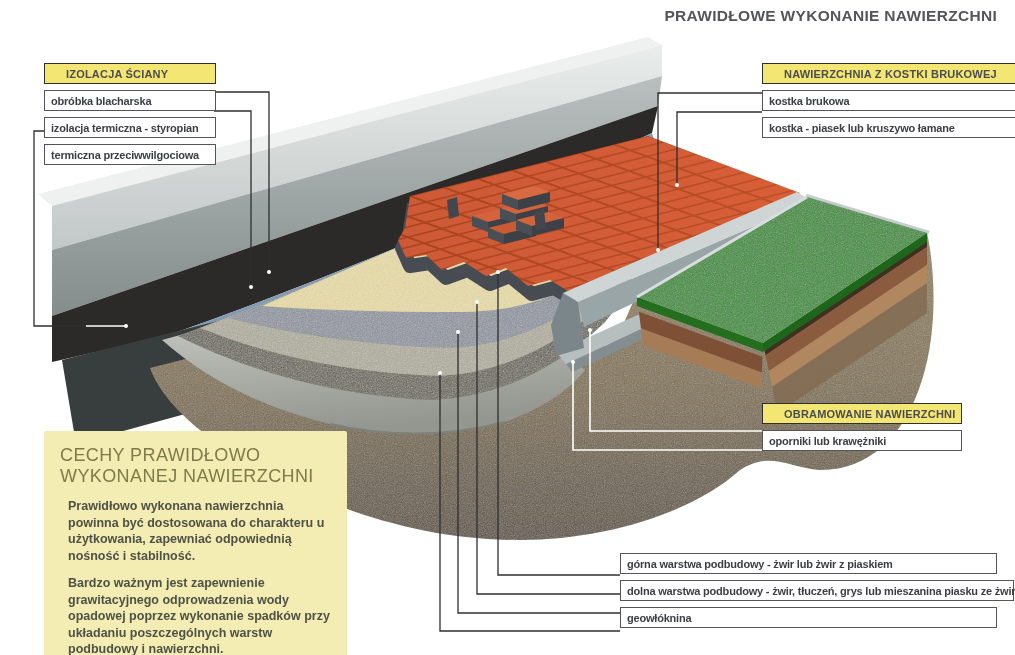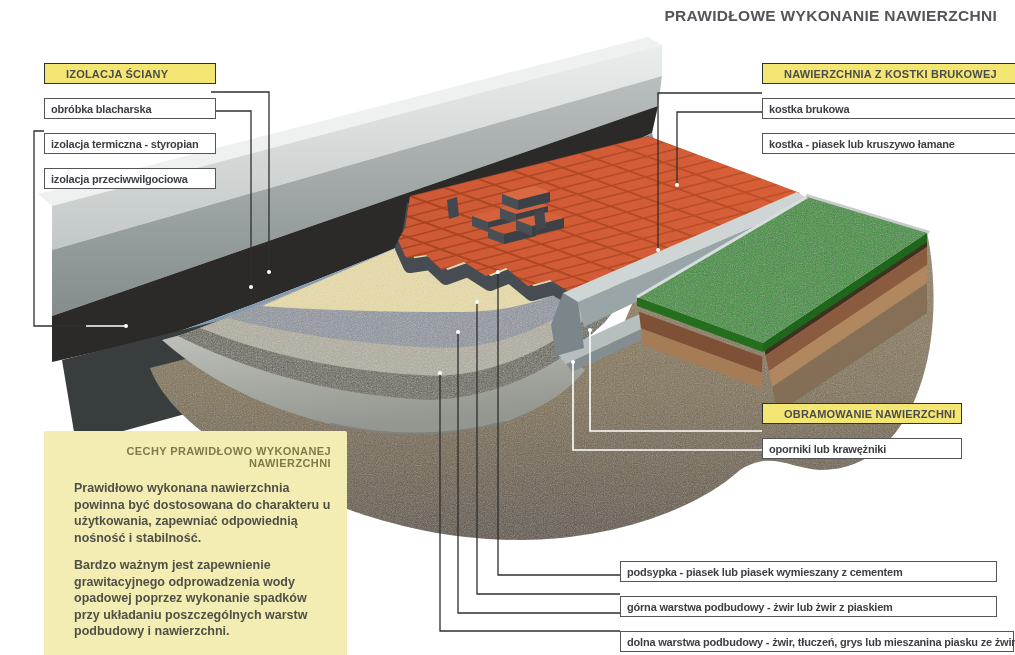--- a/index.html
+++ b/index.html
@@ -4,25 +4,25 @@
 <style>
   html,body{margin:0;padding:0;background:#fff;}
   body{font-family:"Liberation Sans", sans-serif;}
   .stage{position:relative;width:1015px;height:655px;background:#22c55e;overflow:hidden;}
   .stage svg{position:absolute;left:0;top:0;}
   .title{position:absolute;top:7px;right:18px;font-size:15.5px;font-weight:bold;color:#54555a;letter-spacing:.3px;}
   .co{position:absolute;font-weight:bold;}
   .co .h{background:#f4e673;border:1px solid #2e2f33;color:#4b4c50;font-size:11px;
          padding:4px 6px 3px 21px;letter-spacing:.2px;white-space:nowrap;}
   .co .r{background:#ffffff;border:1px solid #54555a;color:#3c3e44;font-size:11px;
-         padding:4px 6px 3px 6px;margin-top:14px;letter-spacing:-.2px;white-space:nowrap;overflow:visible;}
+         padding:4px 6px 3px 6px;margin-top:6px;letter-spacing:-.2px;white-space:nowrap;overflow:visible;}
   .info{position:absolute;left:44px;top:431px;width:303px;box-sizing:border-box;
         background:#f3edb3;border-radius:2px;padding:14px 16px 16px 16px;}
-  .info .ih{font-size:11px;font-weight:bold;color:#7e7b49;letter-spacing:.4px;text-align:right;}
-  .info p{font-size:12.5px;font-weight:bold;color:#4f5147;line-height:1.32;margin:11px 0 0 14px;}
+  .info .ih{font-size:18px;font-weight:normal;color:#7e7b49;letter-spacing:.4px;}
+  .info p{font-size:12.5px;font-weight:bold;color:#4f5147;line-height:1.32;margin:11px 0 0 8px;}
 </style>
 </head>
 <body>
 
 <div class="stage">
 
 <svg width="1015" height="655" viewBox="0 0 1015 655">
   <defs>
     <linearGradient id="gCap" x1="0" y1="0" x2="0" y2="1">
       <stop offset="0" stop-color="#e9edec"></stop>
@@ -204,36 +204,35 @@
     </g>
   </g>
 </svg>
 
   <div class="title">PRAWIDŁOWE WYKONANIE NAWIERZCHNI</div>
 
   <div class="co" style="left:44px;top:63px;width:172px;">
     <div class="h">IZOLACJA ŚCIANY</div>
     <div class="r">obróbka blacharska</div>
     <div class="r">izolacja termiczna - styropian</div>
-    <div class="r">izolacja przeciwwilgociowa</div>
+    <div class="r">termiczna przeciwwilgociowa</div>
   </div>
 
   <div class="co" style="left:762px;top:63px;width:272px;">
     <div class="h">NAWIERZCHNIA Z KOSTKI BRUKOWEJ</div>
     <div class="r">kostka brukowa</div>
     <div class="r">kostka - piasek lub kruszywo łamane</div>
   </div>
 
   <div class="co" style="left:762px;top:403px;width:200px;">
     <div class="h">OBRAMOWANIE NAWIERZCHNI</div>
     <div class="r">oporniki lub krawężniki</div>
   </div>
 
   <div class="co" style="left:620px;top:547px;width:377px;">
-    <div class="r">podsypka - piasek lub piasek wymieszany z cementem</div>
     <div class="r">górna warstwa podbudowy - żwir lub żwir z piaskiem</div>
     <div class="r" style="width:380px;">dolna warstwa podbudowy - żwir, tłuczeń, grys lub mieszanina piasku ze żwirem</div>
     <div class="r">geowłóknina</div>
   </div>
 
   <div class="info">
     <div class="ih">CECHY PRAWIDŁOWO WYKONANEJ NAWIERZCHNI</div>
     <p>Prawidłowo wykonana nawierzchnia powinna być dostosowana do charakteru u użytkowania, zapewniać odpowiednią nośność i stabilność.</p>
     <p>Bardzo ważnym jest zapewnienie grawitacyjnego odprowadzenia wody opadowej poprzez wykonanie spadków przy układaniu poszczególnych warstw podbudowy i nawierzchni.</p>
   </div>

